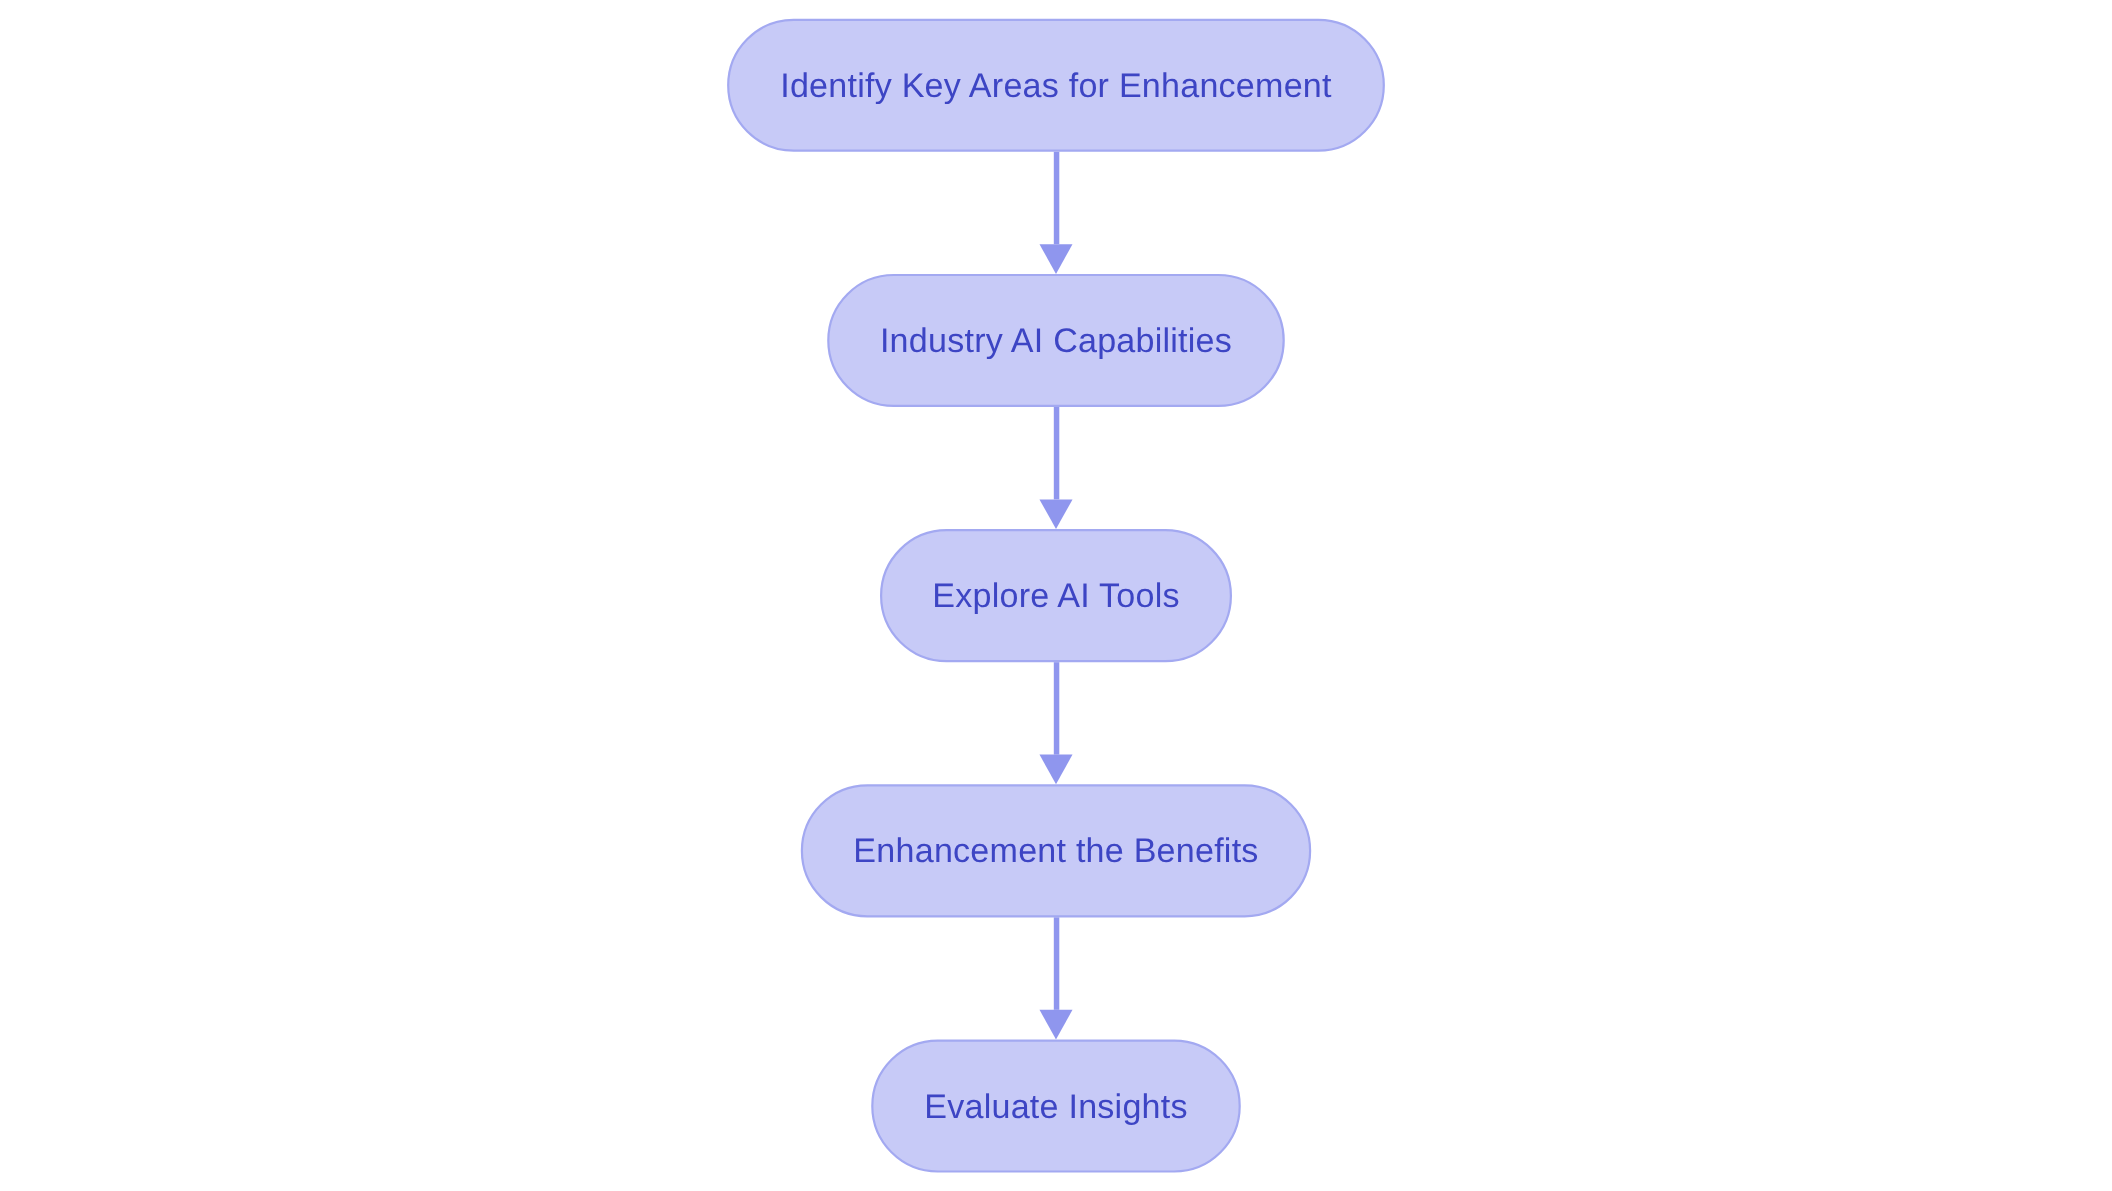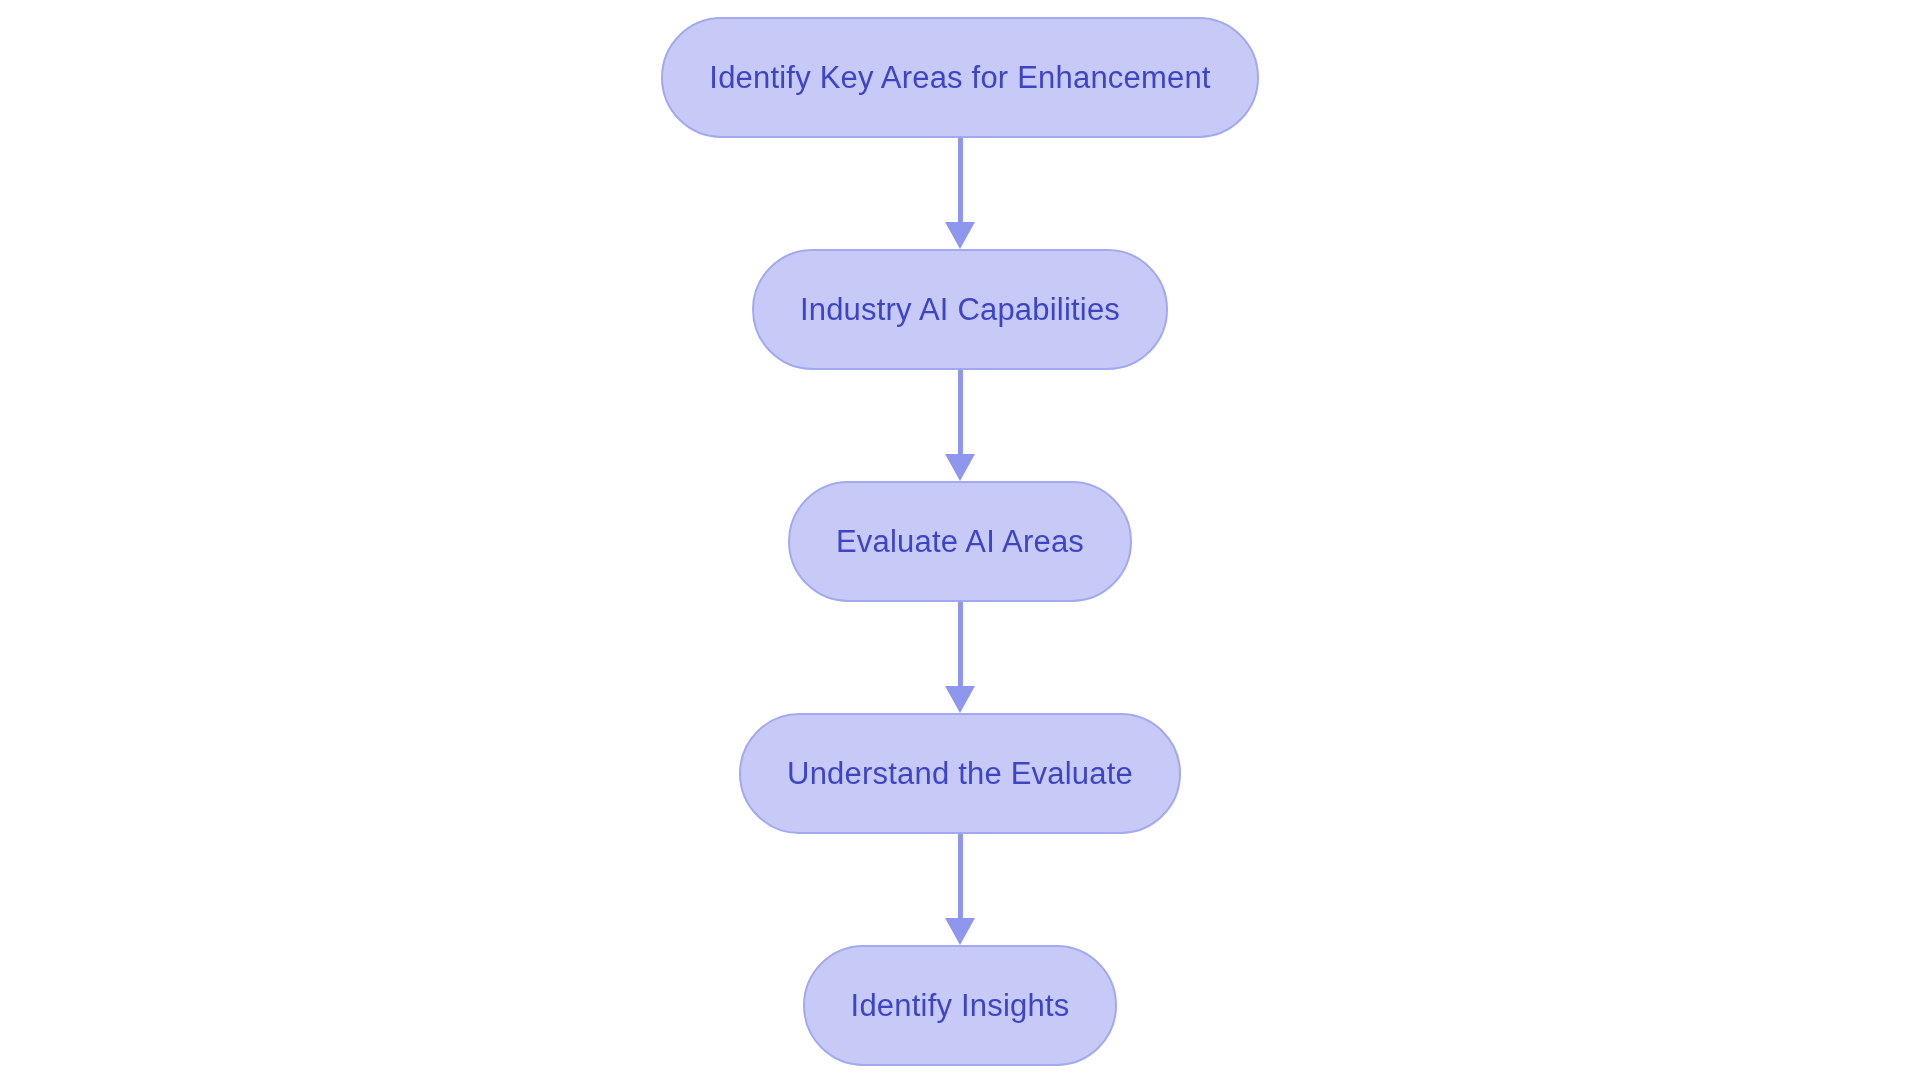--- a/index.html
+++ b/index.html
@@ -68,29 +68,29 @@
     <div class="arrow-head"></div>
   </div>
 
   <div class="node">Industry AI Capabilities</div>
 
   <div class="arrow">
     <div class="arrow-line"></div>
     <div class="arrow-head"></div>
   </div>
 
-  <div class="node">Evaluate AI Areas</div>
+  <div class="node">Explore AI Tools</div>
 
   <div class="arrow">
     <div class="arrow-line"></div>
     <div class="arrow-head"></div>
   </div>
 
-  <div class="node">Understand the Evaluate</div>
+  <div class="node">Enhancement the Benefits</div>
 
   <div class="arrow">
     <div class="arrow-line"></div>
     <div class="arrow-head"></div>
   </div>
 
-  <div class="node">Identify Insights</div>
+  <div class="node">Evaluate Insights</div>
 
 </div>
 
 </body></html>

